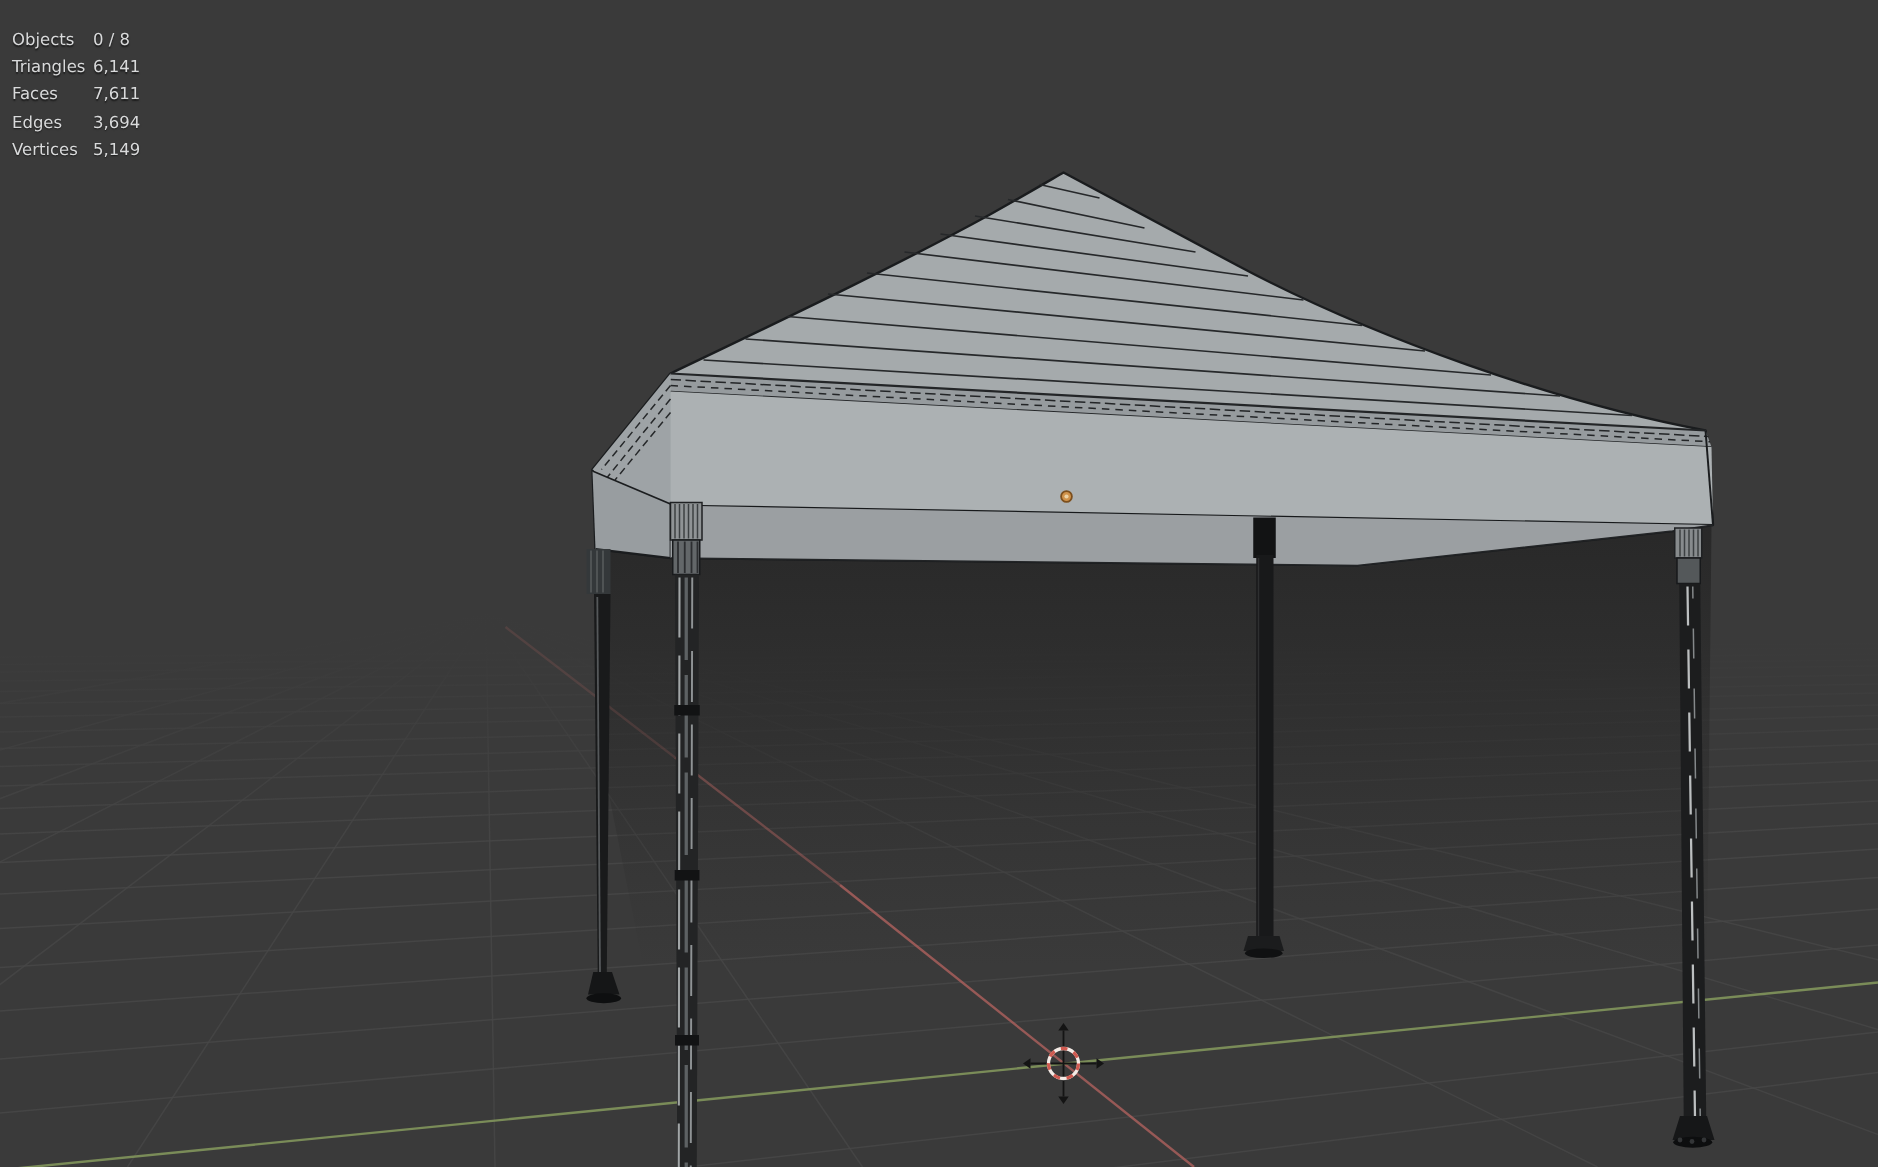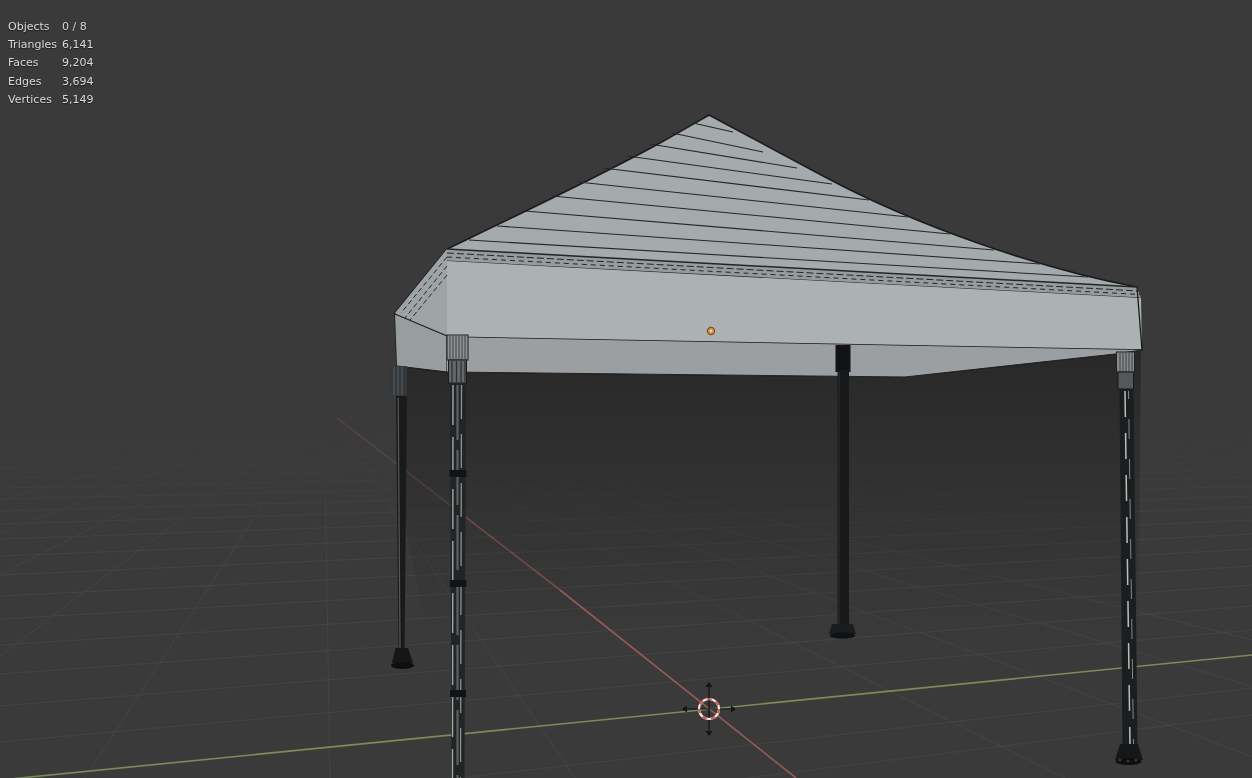--- a/index.html
+++ b/index.html
@@ -20,21 +20,21 @@
   .sval{}
 </style>
 </head>
 <body>
 
 <div class="viewport">
 
   <div class="stats">
     <div class="srow"><span class="slabel">Objects</span><span class="sval">0 / 8</span></div>
     <div class="srow"><span class="slabel">Triangles</span><span class="sval">6,141</span></div>
-    <div class="srow"><span class="slabel">Faces</span><span class="sval">9,204</span></div>
+    <div class="srow"><span class="slabel">Faces</span><span class="sval">7,611</span></div>
     <div class="srow"><span class="slabel">Edges</span><span class="sval">3,694</span></div>
     <div class="srow"><span class="slabel">Vertices</span><span class="sval">5,149</span></div>
   </div>
 
   <svg width="1252" height="778" viewBox="0 0 1252 778">
     <defs>
       <linearGradient id="horizonFade" x1="0" y1="393" x2="0" y2="560" gradientUnits="userSpaceOnUse">
         <stop offset="0" stop-color="#3a3a3a" stop-opacity="1"></stop>
         <stop offset="0.25" stop-color="#3a3a3a" stop-opacity="0.95"></stop>
         <stop offset="0.6" stop-color="#3a3a3a" stop-opacity="0.5"></stop>

